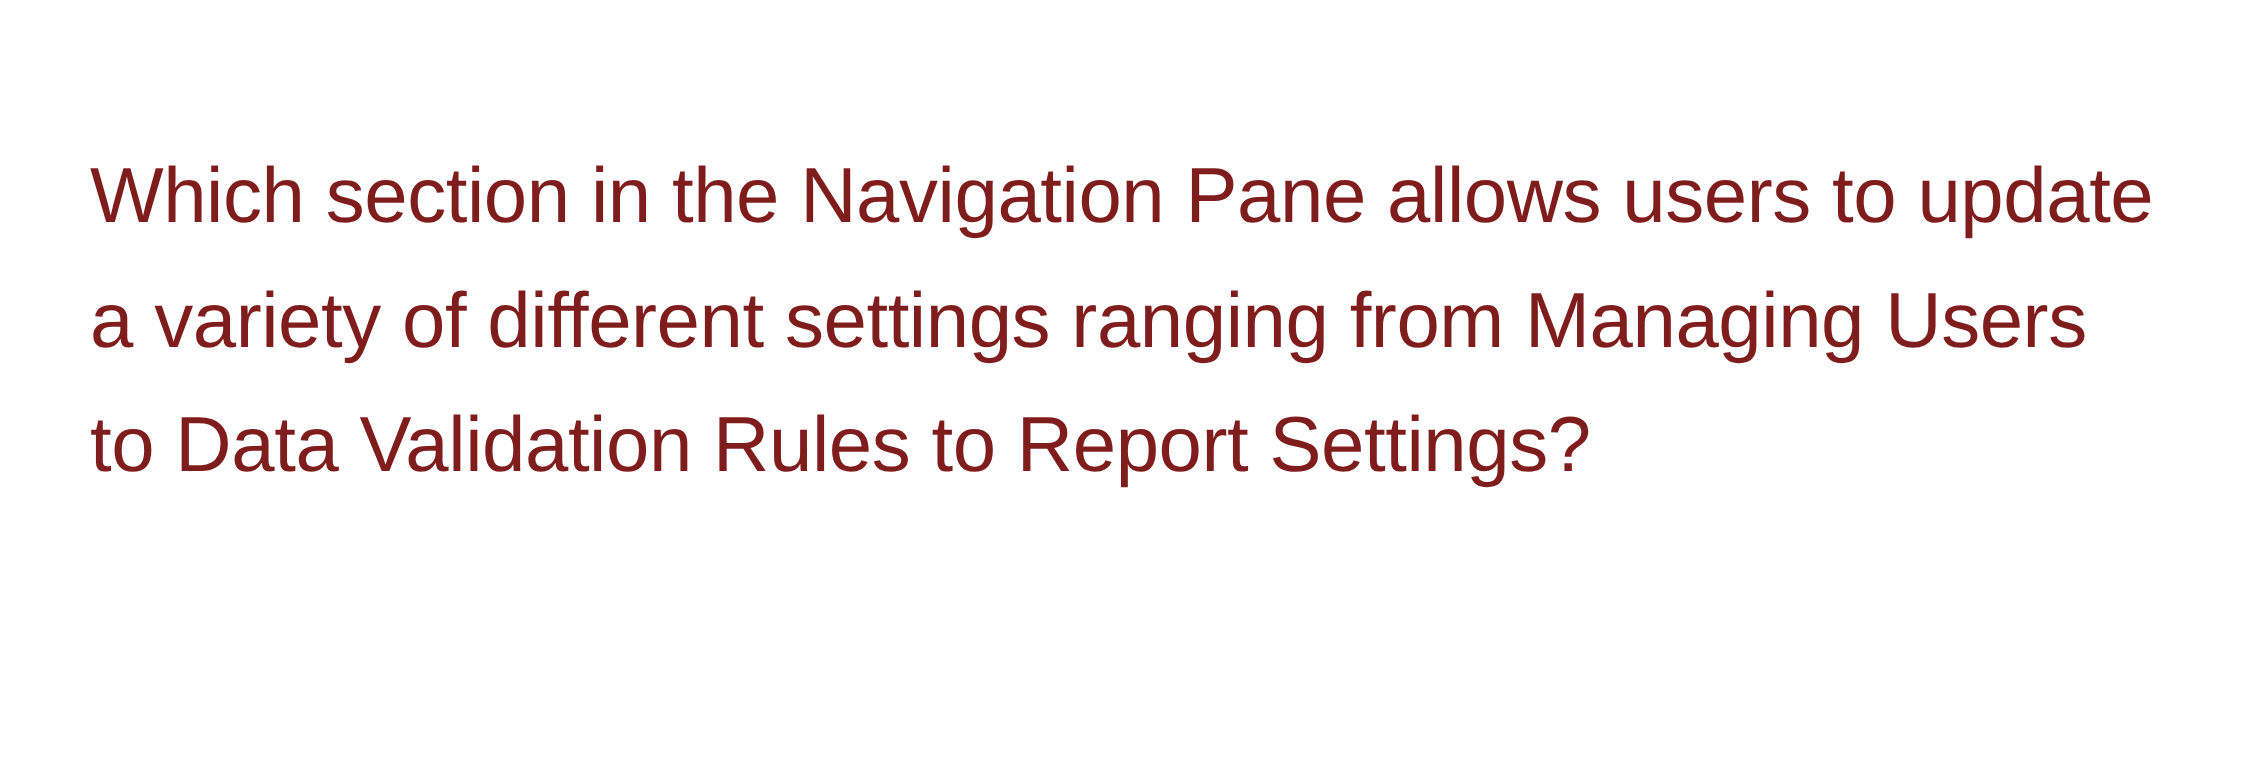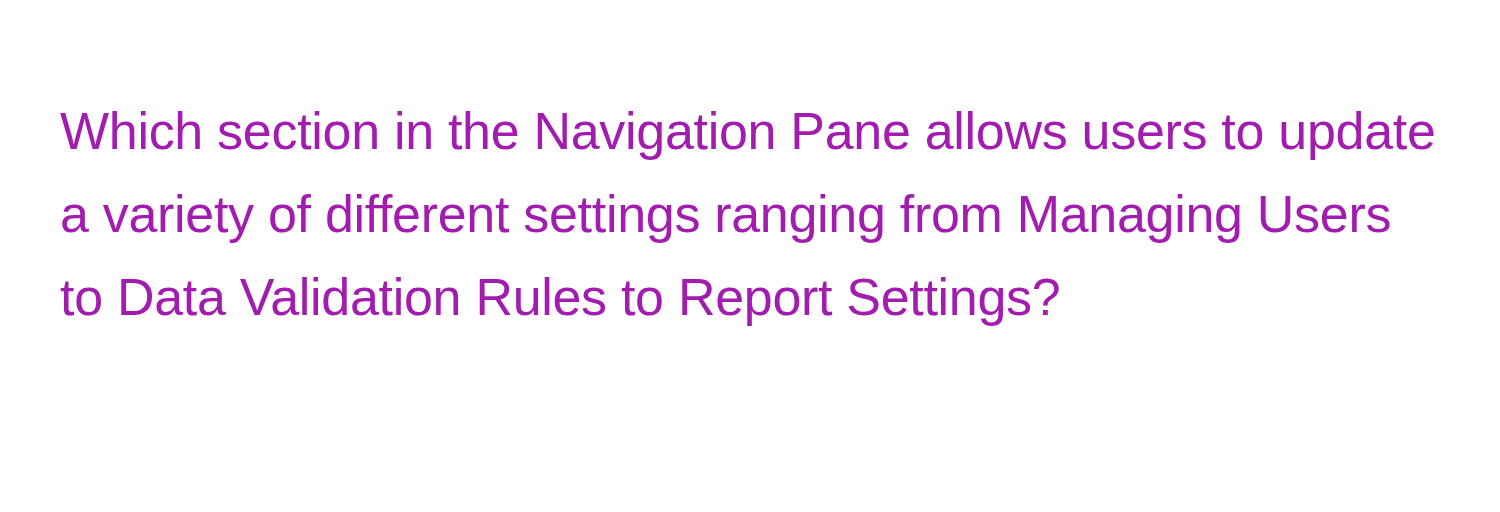--- a/index.html
+++ b/index.html
@@ -10,21 +10,21 @@
     body {
       background: #ffffff;
       width: 1500px;
       height: 512px;
       font-family: -apple-system, BlinkMacSystemFont, "Segoe UI", Helvetica, Arial, sans-serif;
       padding: 90px 60px 60px 60px;
     }
     .question-text {
       font-size: 52px;
       line-height: 1.6;
-      color: #a21caf;
+      color: #7f1d1d;
       font-weight: 400;
       letter-spacing: -0.3px;
     }
   </style>
 </head>
 <body>
 
 <p class="question-text">Which section in the Navigation Pane allows users to update a variety of different settings ranging from Managing Users to Data Validation Rules to Report Settings?</p>
 
 </body></html>

